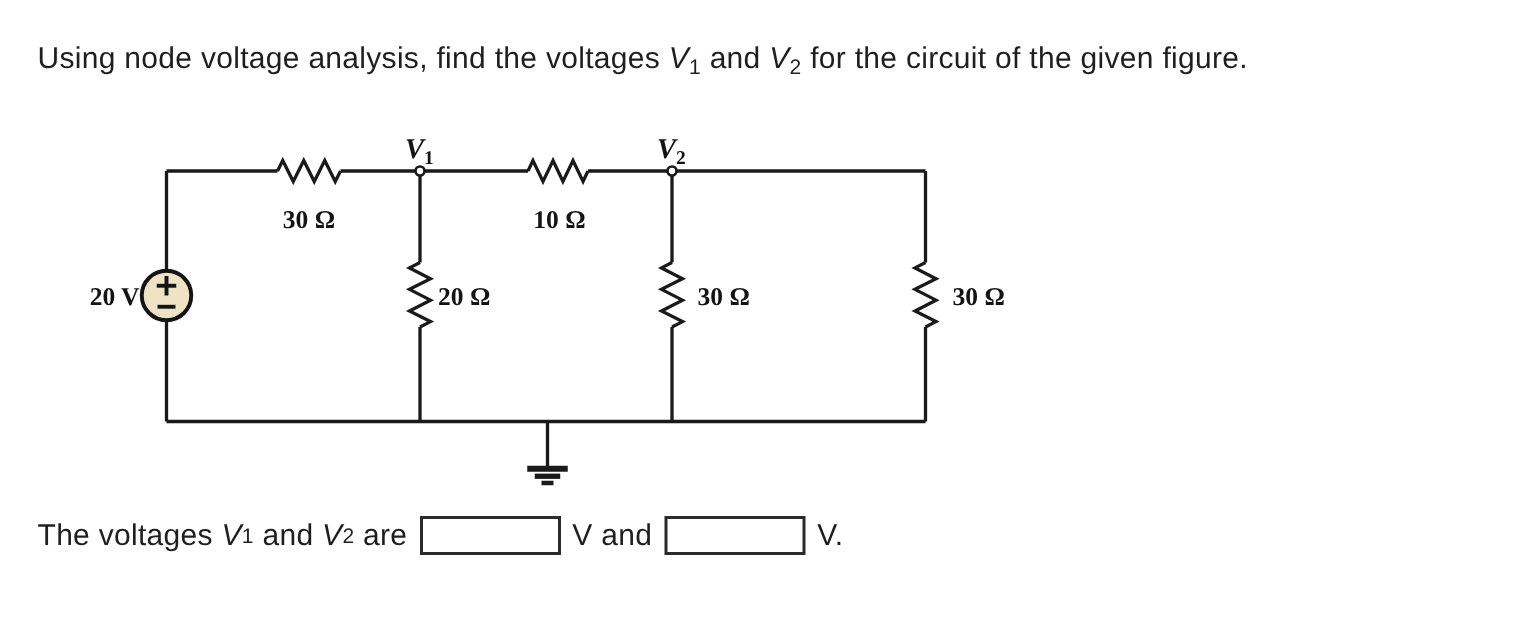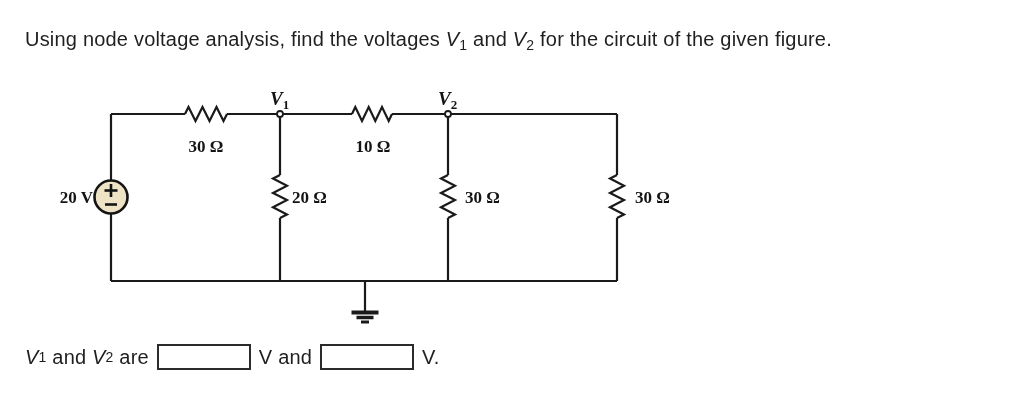--- a/index.html
+++ b/index.html
@@ -111,13 +111,13 @@
     <circle cx="280" cy="114" r="3" fill="#ffffff" stroke="#1a1a1a" stroke-width="1.8"></circle>
     <text class="nlabel" x="270" y="105"><tspan class="it">V</tspan><tspan class="nsub" dy="4">1</tspan></text>
   </g>
 
   <g>
     <circle cx="448" cy="114" r="3" fill="#ffffff" stroke="#1a1a1a" stroke-width="1.8"></circle>
     <text class="nlabel" x="438" y="105"><tspan class="it">V</tspan><tspan class="nsub" dy="4">2</tspan></text>
   </g>
 </svg>
 
-<div class="answer-row"><span class="vsym">V</span><span class="vsub">1</span><span> and </span><span class="vsym">V</span><span class="vsub">2</span><span> are</span><input class="ansbox" type="text" value="" style=""><span>V and</span><input class="ansbox" type="text" value="" style=""><span>V.</span></div>
+<div class="answer-row"><span>The voltages </span><span class="vsym">V</span><span class="vsub">1</span><span> and </span><span class="vsym">V</span><span class="vsub">2</span><span> are</span><input class="ansbox" type="text" value="" style=""><span>V and</span><input class="ansbox" type="text" value="" style=""><span>V.</span></div>
 
 </body></html>

